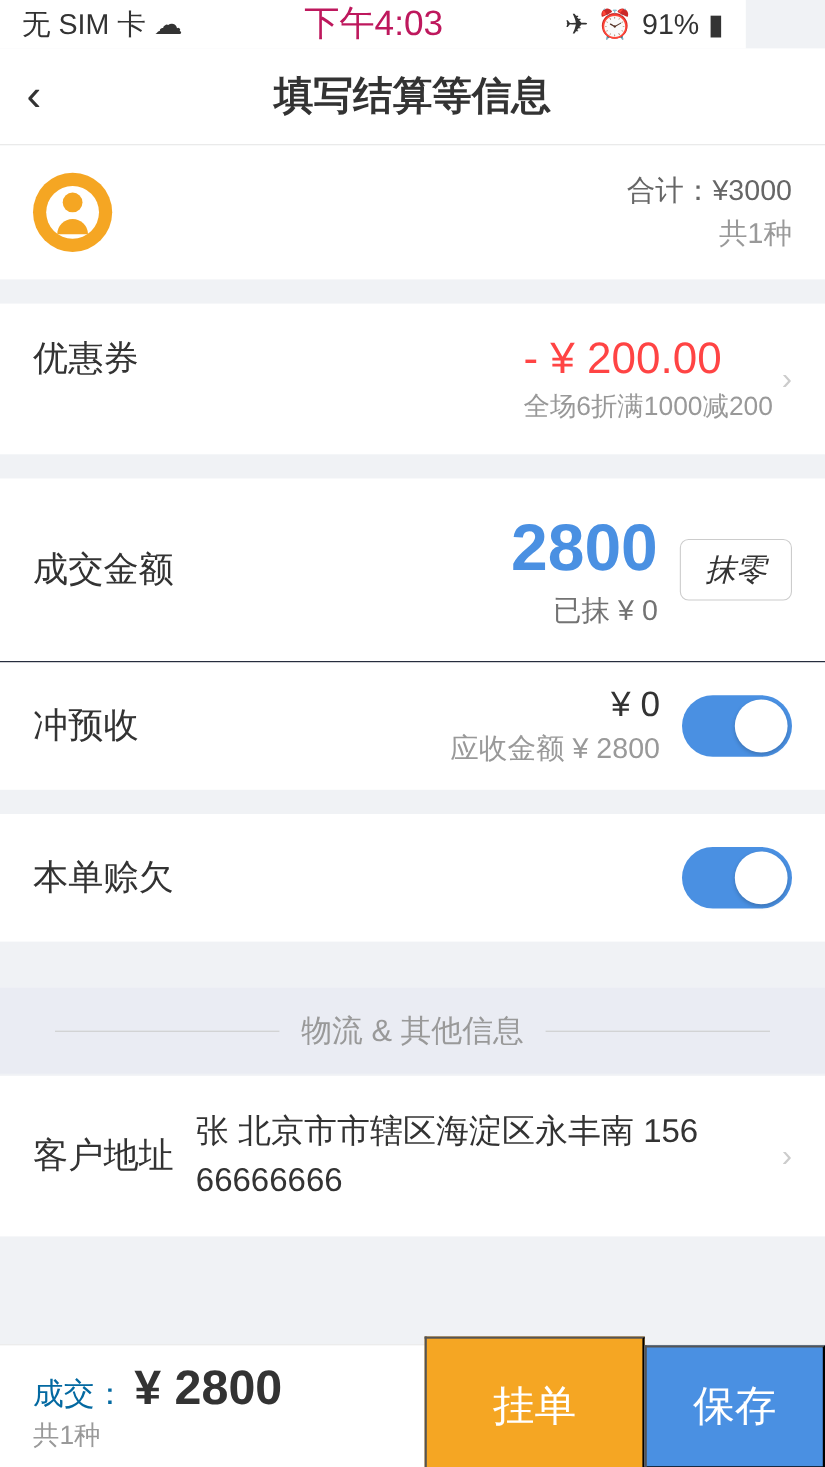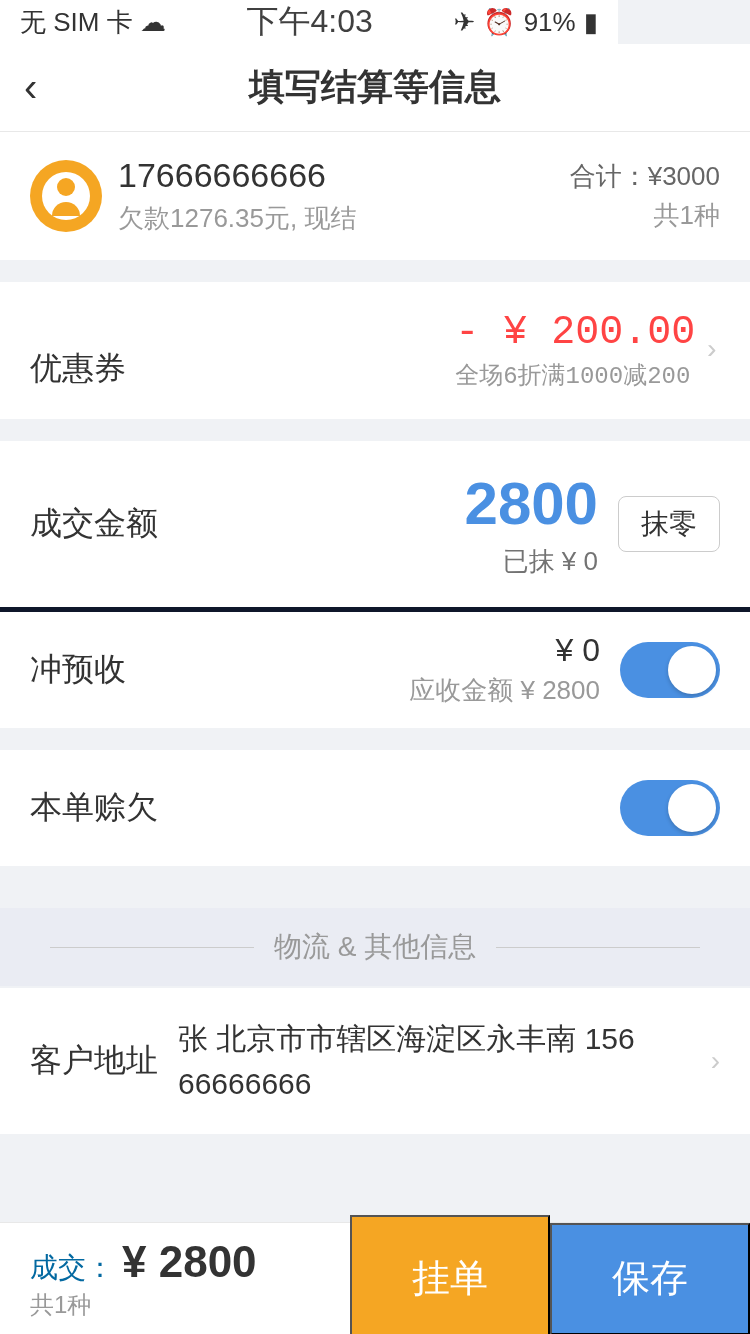--- a/index.html
+++ b/index.html
@@ -8,32 +8,32 @@
       width: 750px;
       min-height: 1334px;
       font-family: -apple-system, "PingFang SC", "Helvetica Neue", Arial, sans-serif;
       background: #f0f2f5;
       position: relative;
       overflow-x: hidden;
     }
 
     
     .status-bar {
-      width: 618px;
+      width: 678px;
       height: 44px;
       background: #fff;
       display: flex;
       align-items: center;
       justify-content: space-between;
       padding: 0 20px;
       font-size: 28px;
       text-align: center;
     }
     .status-left { font-size: 26px; color: #333; display: flex; align-items: center; gap: 10px; }
-    .status-center { font-size: 32px; color: #404040; font-weight: 500; }
+    .status-center { font-size: 32px; color: #be185d; font-weight: 500; }
     .status-right { font-size: 26px; color: #333; display: flex; align-items: center; gap: 8px; }
 
     
     .nav-bar {
       width: 750px;
       height: 88px;
       background: #fff;
       display: flex;
       align-items: center;
       justify-content: center;
@@ -112,25 +112,24 @@
     .customer-right .total-count { font-size: 26px; color: #999; margin-top: 4px; }
 
     
     .section {
       background: #fff;
       margin-bottom: 2px;
     }
     .section-row {
       padding: 28px 30px;
       display: flex;
-      align-items: flex-end;
+      align-items: flex-start;
       justify-content: space-between;
       border-bottom: 1px solid #f5f5f5;
       min-height: 80px;
-      font-family: Liberation Mono, monospace;
     }
     .section-row:last-child { border-bottom: none; }
     .row-label { font-size: 32px; color: #333; }
     .row-right { display: flex; align-items: center; gap: 0; }
 
     
     .coupon-discount { font-size: 40px; color: #ff4444; font-weight: 500; }
     .coupon-desc { font-size: 24px; color: #999; margin-top: 4px; }
     .chevron-icon { font-size: 28px; color: #ccc; margin-left: 8px; }
 
@@ -143,34 +142,35 @@
     
     .amount-section {
       background: #fff;
       margin-bottom: 2px;
     }
     .amount-row {
       padding: 28px 30px;
       display: flex;
       align-items: center;
       justify-content: space-between;
-      border-bottom: 5px solid #0f172a;
+      border-bottom: 1px solid #0f172a;
       min-height: 100px;
     }
     .amount-label { font-size: 32px; color: #333; }
     .amount-right { display: flex; align-items: center; gap: 20px; }
     .amount-value { font-size: 60px; color: #4a90e2; font-weight: 600; }
     .round-btn {
       border: 1px solid #ccc;
       border-radius: 8px;
       padding: 8px 22px;
       font-size: 28px;
       color: #333;
       background: #fff;
       cursor: pointer;
+      font-style: italic;
     }
     .amount-sub { font-size: 26px; color: #737373; margin-top: 6px; text-align: right; }
 
     
     .pre-receive-row {
       padding: 20px 30px;
       display: flex;
       align-items: center;
       justify-content: space-between;
       gap: 10px;
@@ -290,21 +290,21 @@
       background: #f5a623;
       display: flex;
       align-items: center;
       justify-content: center;
       font-size: 38px;
       color: #fff;
       font-weight: 500;
       cursor: pointer;
     }
     .btn-save {
-      width: 200px;
+      width: 164px;
       height: 112px;
       background: #4a90e2;
       display: flex;
       align-items: center;
       justify-content: center;
       font-size: 38px;
       color: #fff;
       font-weight: 500;
       cursor: pointer;
     }
@@ -331,24 +331,20 @@
   </div>
   <div class="nav-title">填写结算等信息</div>
 </div>
 
 <div class="content">
 
   <div class="customer-card">
     <div class="customer-left">
       <div class="avatar">
         <div class="avatar-icon"></div>
-      </div>
-      <div class="customer-info">
-        <div class="phone">17666666666</div>
-        <div class="debt">欠款1276.35元, 现结</div>
       </div>
     </div>
     <div class="customer-right">
       <div class="total-label">合计：¥3000</div>
       <div class="total-count">共1种</div>
     </div>
   </div>
 
   <div class="separator"></div>
 

